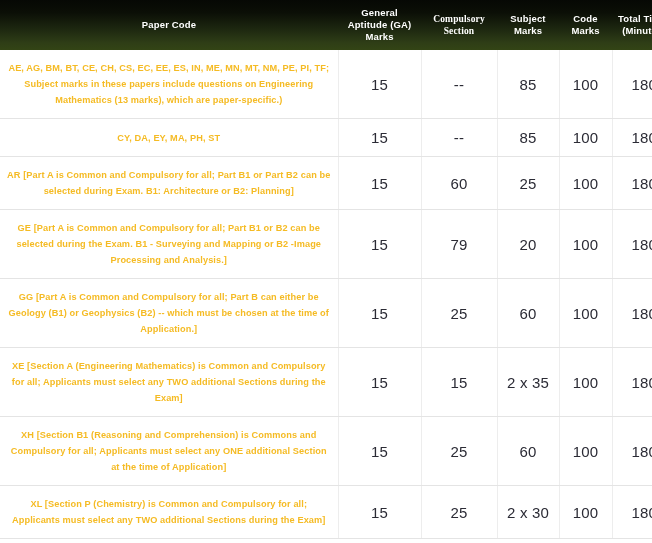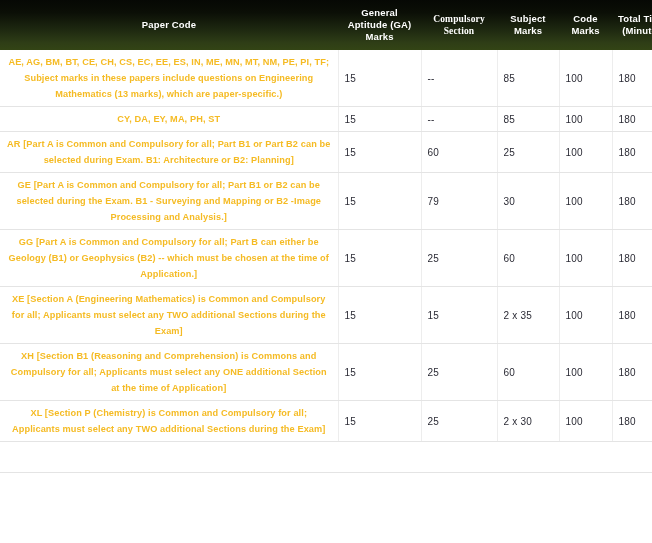--- a/index.html
+++ b/index.html
@@ -43,44 +43,44 @@
   th.col-total   { width: 49px; }
   th.col-time    { width: 60px; }
 
   
   .exam-table tbody td {
     border: 1px solid #e4e4e4;
     border-left: none;
     border-right: 1px solid #ededed;
     background: #ffffff;
     vertical-align: middle;
-    padding: 4px 6px;
+    padding: 10px 6px;
   }
   .exam-table tbody tr td:last-child {
     border-right: none;
   }
   .exam-table tbody tr:first-child td {
     border-top: none;
   }
 
   td.paper-cell {
     color: #f5bb24;
     font-size: 9.2px;
     font-weight: bold;
     line-height: 16px;
     text-align: center;
     padding-left: 14px;
     padding-right: 14px;
     letter-spacing: 0.1px;
   }
   td.num-cell {
     color: #2b2b35;
-    font-size: 10px;
+    font-size: 15px;
     font-weight: normal;
-    text-align: left;
+    text-align: center;
     letter-spacing: 0.2px;
   }
   .spacer-row {
     height: 22px;
     background: #ffffff;
   }
 </style>
 </head>
 <body>
 
@@ -135,21 +135,21 @@
         <td class="num-cell">15</td>
         <td class="num-cell">60</td>
         <td class="num-cell">25</td>
         <td class="num-cell">100</td>
         <td class="num-cell">180</td>
       </tr>
       <tr>
         <td class="paper-cell">GE [Part A is Common and Compulsory for all; Part B1 or B2 can be selected during the Exam. B1 - Surveying and Mapping or B2 -Image Processing and Analysis.]</td>
         <td class="num-cell">15</td>
         <td class="num-cell">79</td>
-        <td class="num-cell">30</td>
+        <td class="num-cell">20</td>
         <td class="num-cell">100</td>
         <td class="num-cell">180</td>
       </tr>
       <tr>
         <td class="paper-cell">GG [Part A is Common and Compulsory for all; Part B can either be Geology (B1) or Geophysics (B2) -- which must be chosen at the time of Application.]</td>
         <td class="num-cell">15</td>
         <td class="num-cell">25</td>
         <td class="num-cell">60</td>
         <td class="num-cell">100</td>
         <td class="num-cell">180</td>

